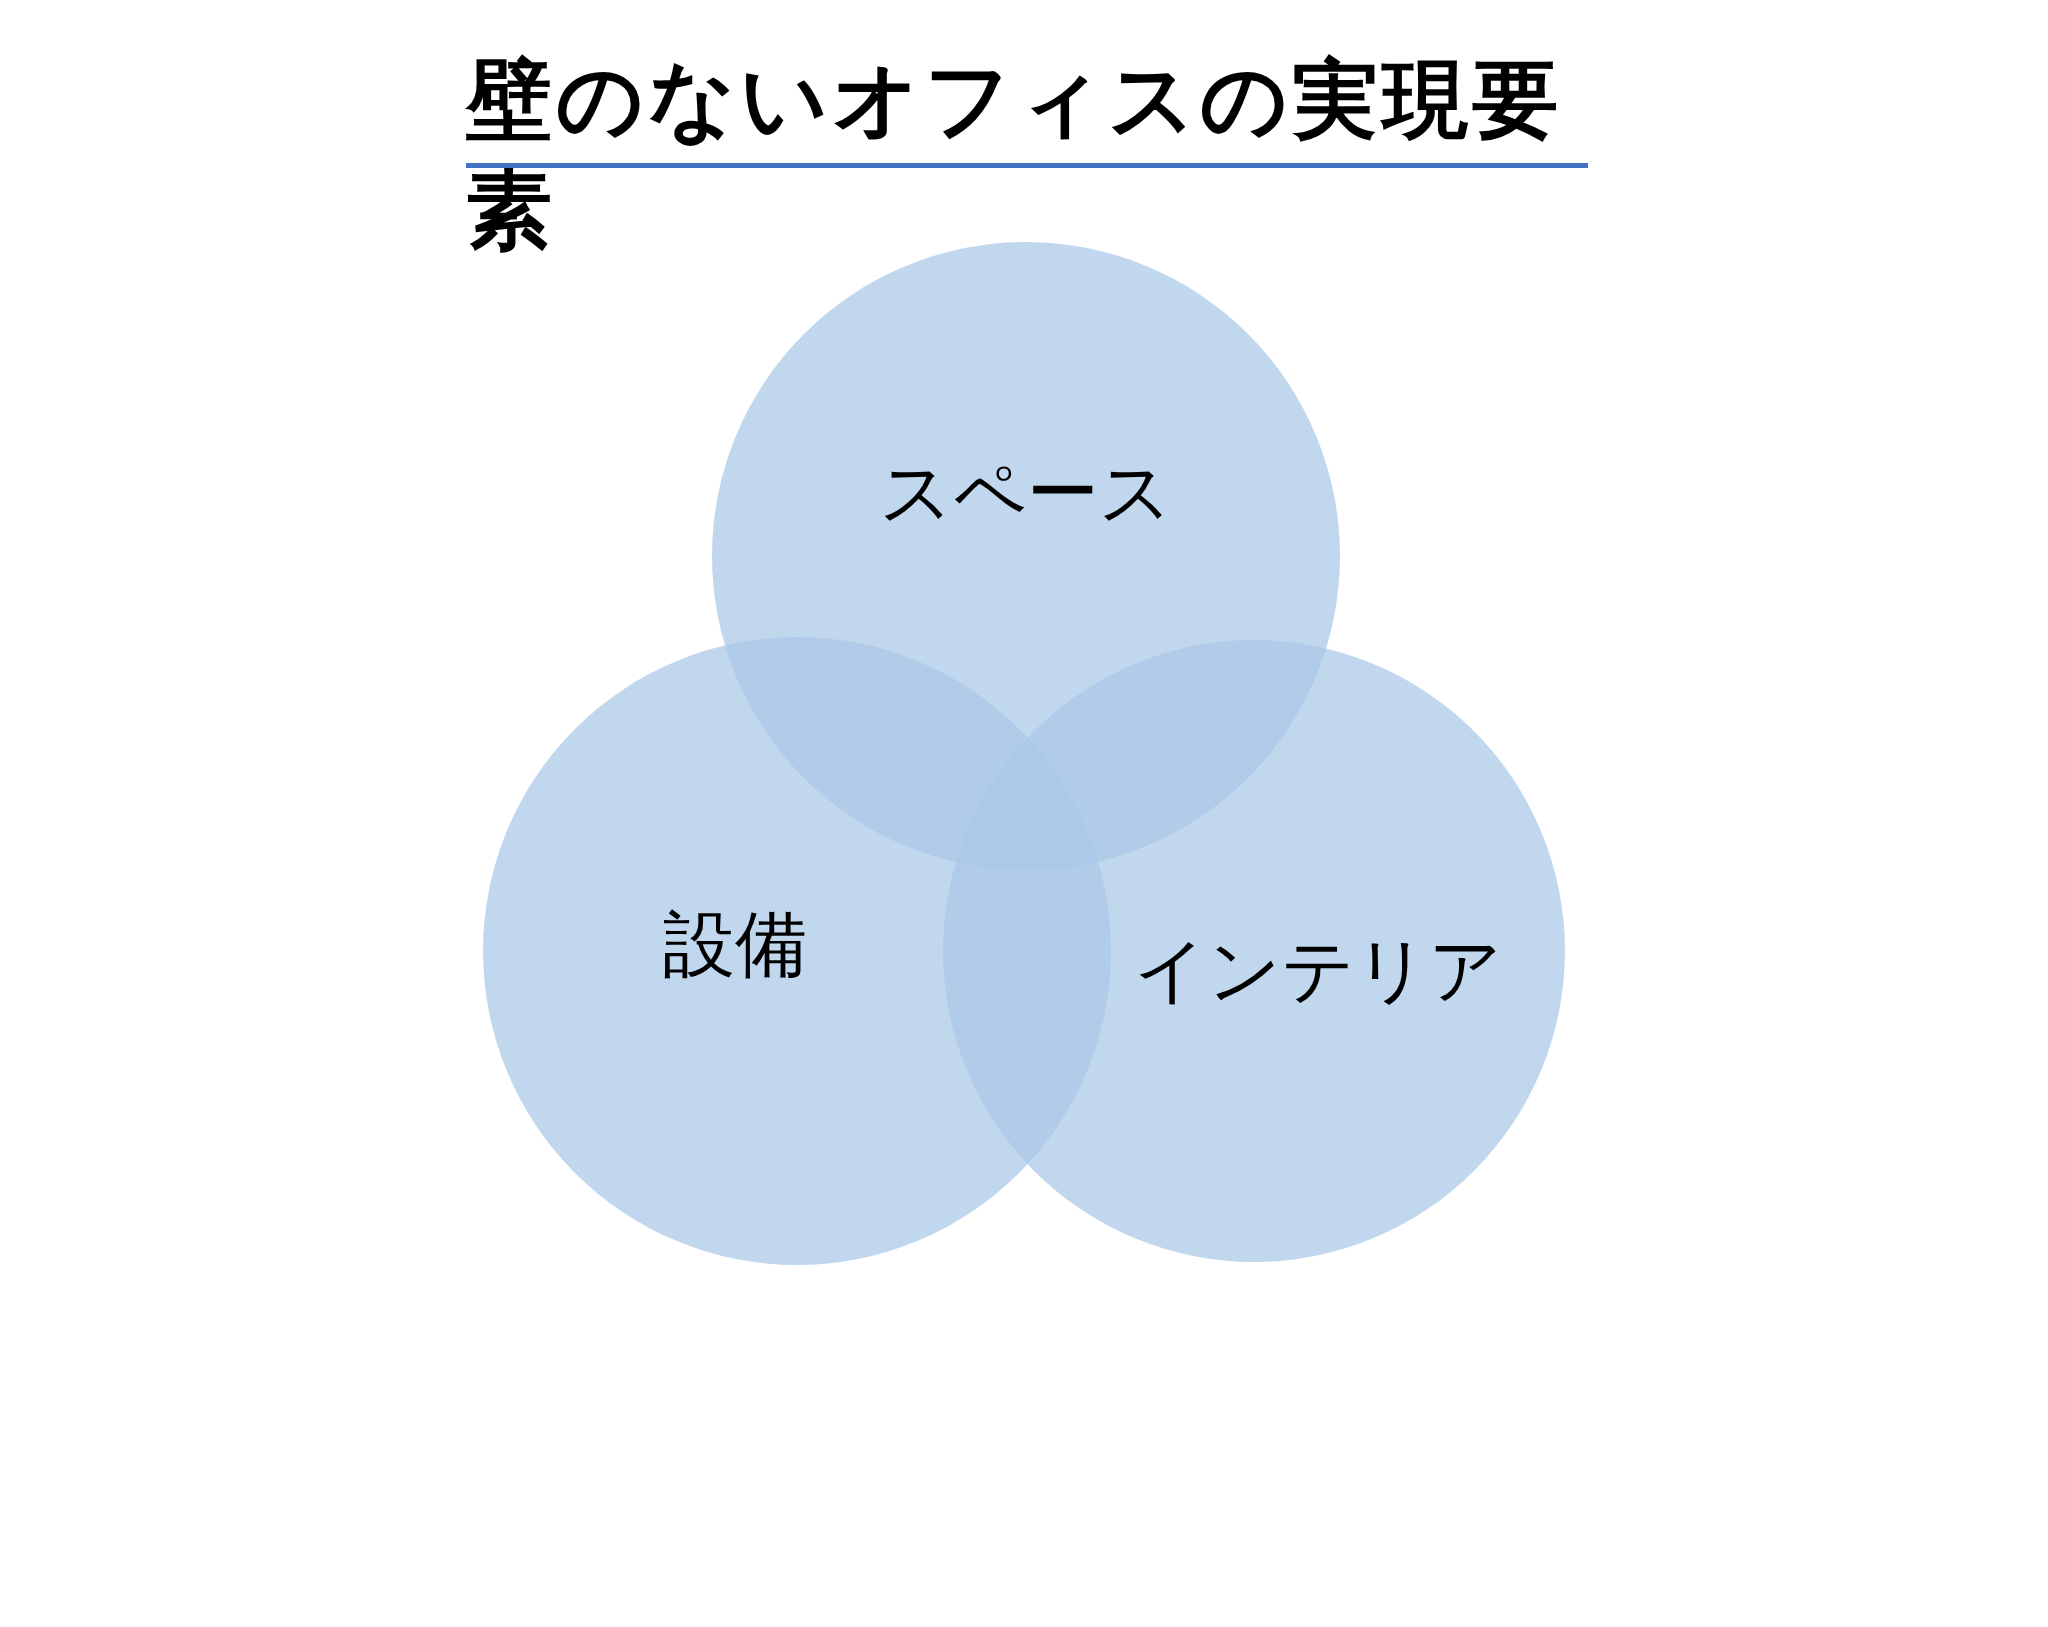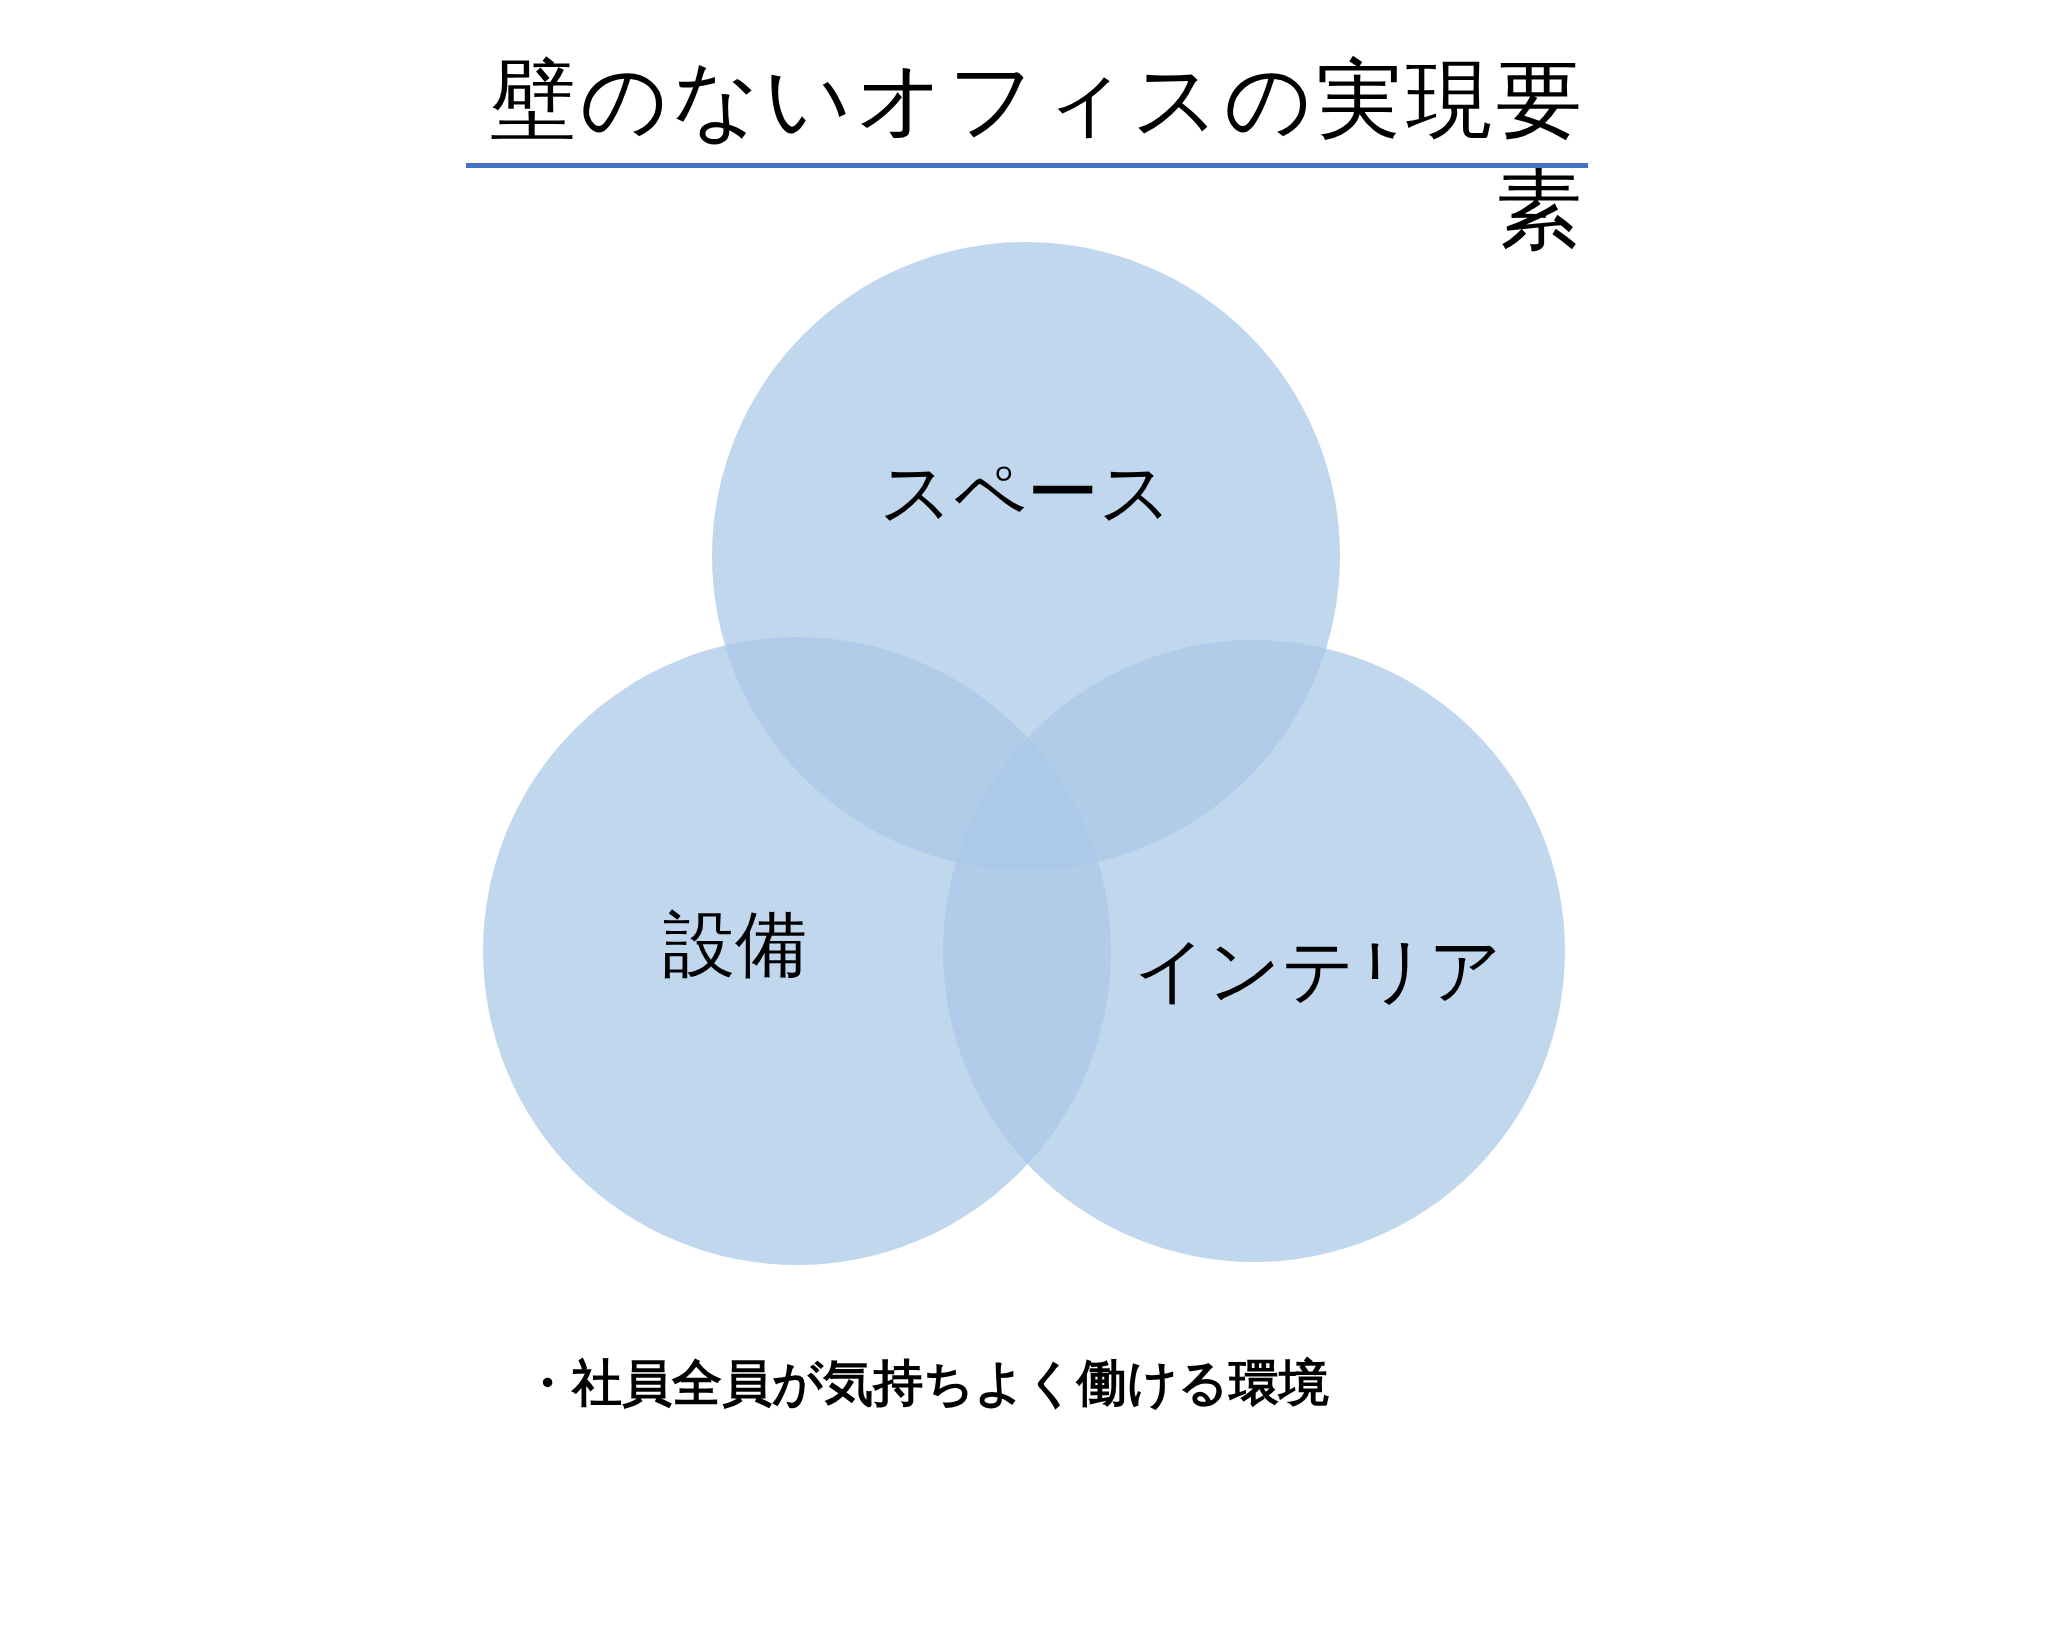--- a/index.html
+++ b/index.html
@@ -1,19 +1,19 @@
 <!DOCTYPE html>
 <html><head>
 <meta charset="utf-8">
 <style>
   html, body { margin:0; padding:0; background:#ffffff; }
   body { width:2048px; height:1627px; position:relative; overflow:hidden;
          font-family:"DejaVu Sans", "Liberation Sans", sans-serif; color:#000; }
-  .title { position:absolute; left:466px; top:44px; width:1120px; text-align:right;
-           font-size:86px; font-weight:normal; letter-spacing:4px; line-height:110px; }
+  .title { position:absolute; left:466px; top:44px; width:1120px; text-align:left;
+           font-size:86px; font-weight:bold; letter-spacing:4px; line-height:110px; }
   .title-rule { position:absolute; left:466px; top:163px; width:1122px; height:5px; background:#4472c4; }
   svg.venn { position:absolute; left:0; top:0; }
   .label { position:absolute; font-weight:normal; font-size:72px; line-height:80px; white-space:nowrap;
            transform:translate(-50%,-50%); }
   .bullets { position:absolute; left:522px; top:1350px; font-size:50px; font-weight:bold; line-height:66px; }
   .bullets div { white-space:nowrap; }
 </style>
 </head>
 <body>
 
@@ -24,14 +24,13 @@
   <circle id="c0" cx="1026" cy="556" r="314" fill="#a9c8e8" fill-opacity="0.72"></circle>
   <circle id="c1" cx="797" cy="951" r="314" fill="#a9c8e8" fill-opacity="0.72"></circle>
   <circle id="c2" cx="1254" cy="951" r="311" fill="#a9c8e8" fill-opacity="0.72"></circle>
 </svg>
 
 <div class="label" id="l0" style="left: 1026px; top: 492px;">スペース</div>
 <div class="label" id="l1" style="left: 735px; top: 944px;">設備</div>
 <div class="label" id="l2" style="left: 1318px; top: 970px;">インテリア</div>
 
 <div class="bullets">
-  <div>・社員全員が気持ちよく働ける環境</div>
 </div>
 
 </body></html>

